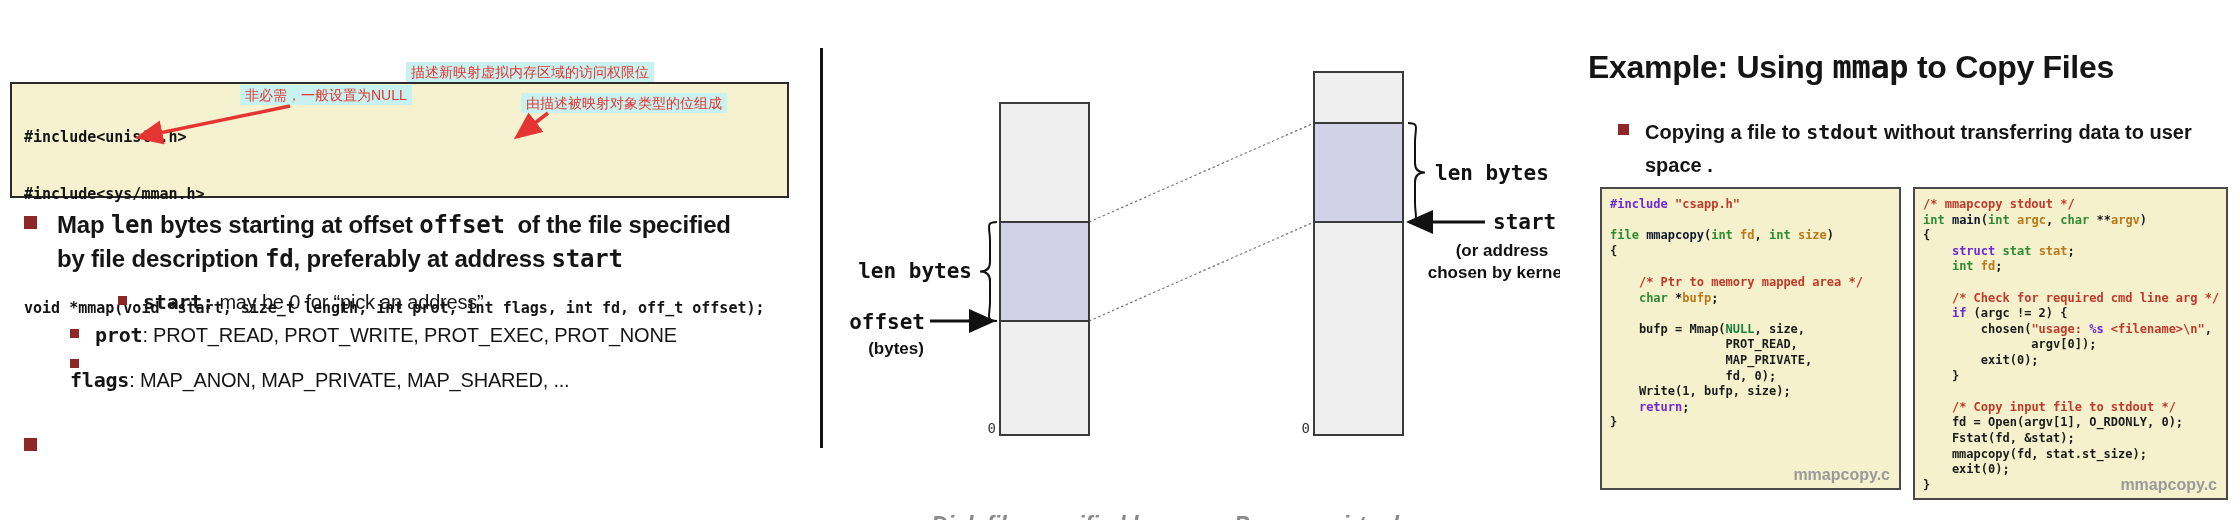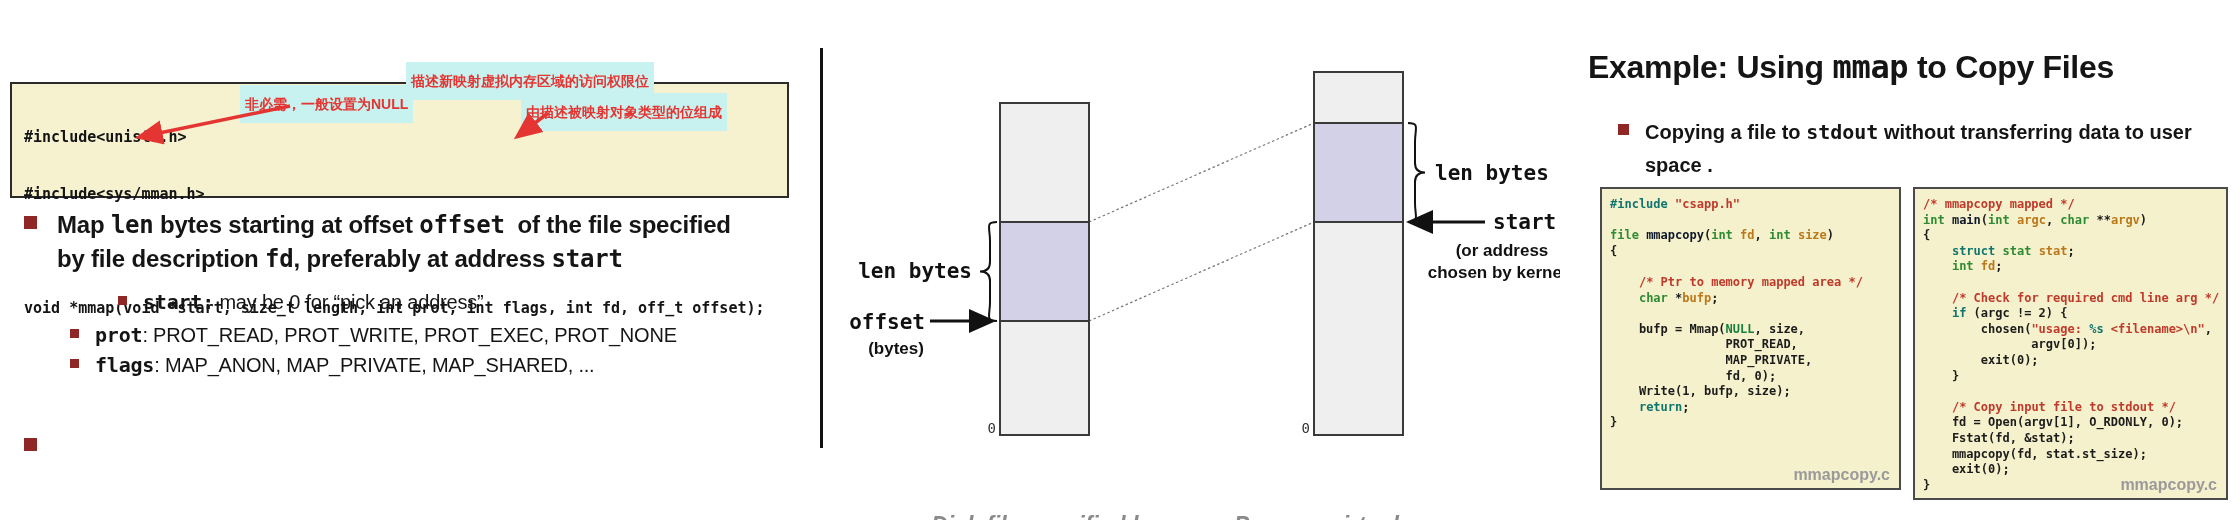--- a/index.html
+++ b/index.html
@@ -5,43 +5,43 @@
   html,body{margin:0;padding:0;background:#fff;}
   #slide{position:relative;width:2240px;height:520px;background:#fff;overflow:hidden;
          font-family:"Liberation Sans",sans-serif;color:#151515;}
   .abs{position:absolute;}
   
   #codebox{left:10px;top:82px;width:779px;height:116px;background:#f6f2cf;border:2px solid #2b2b2b;
            box-sizing:border-box;padding:6px 0 0 12px;
            font-family:"DejaVu Sans Mono",monospace;font-weight:700;font-size:15px;line-height:19px;color:#141414;white-space:pre;}
   .cb-line{min-height:19px;}
   .cb-indent{padding-left:140px;}
-  .annot{background:#c7f2ef;color:#e53532;font-weight:700;font-size:14px;line-height:18px;
-         padding:10px 5px;white-space:nowrap;text-align:center;}
+  .annot{background:#c7f2ef;color:#e53532;font-weight:400;font-size:14px;line-height:18px;
+         padding:1px 5px;white-space:nowrap;text-align:center;}
   .bullet-row{display:flex;align-items:flex-start;}
   .sq{background:#8f2727;flex:0 0 auto;}
   .sq-main{width:13px;height:13px;margin:8px 20px 0 0;}
   .sq-sub{width:9px;height:9px;margin:6px 16px 0 0;}
   .b-main{font-size:24px;font-weight:700;line-height:33px;letter-spacing:-0.2px;white-space:pre-wrap;}
   .b-sub{font-size:20px;font-weight:400;line-height:24px;letter-spacing:-0.2px;white-space:pre-wrap;}
   .c-m{font-family:"DejaVu Sans Mono",monospace;font-weight:700;}
   
   #divider{left:820px;top:48px;width:3px;height:400px;background:#111;}
   
   .caption{font-style:italic;font-weight:700;font-size:23px;line-height:31px;color:#8a8a8a;text-align:center;white-space:pre;}
   
   #p3-title{left:1588px;top:48px;font-size:32px;font-weight:700;letter-spacing:-0.3px;white-space:pre;}
   #p3-bullet-text{font-size:20px;font-weight:700;line-height:33px;white-space:pre-wrap;}
   .codeblock{background:#f5f1cd;border:2px solid #4a4a4a;box-sizing:border-box;
              font-family:"DejaVu Sans Mono",monospace;font-weight:700;font-size:12px;line-height:15.6px;color:#1b1b1b;
              padding:8px 6px 8px 8px;}
   .code-line{white-space:pre;min-height:15.6px;}
   .code-label{position:absolute;right:9px;bottom:5px;font-family:"Liberation Sans",sans-serif;
               font-weight:700;font-size:16px;color:#9a9a9a;}
-  .c-p{color:#0f766e}.c-r{color:#bf3a2b}.c-g{color:#2e8b33}.c-b{color:#0f172a}
+  .c-p{color:#6d28d9}.c-r{color:#bf3a2b}.c-g{color:#2e8b33}.c-b{color:#0f172a}
   .c-o{color:#bb7718}.c-t{color:#15803d}
   .c-zh{font-family:"Liberation Sans",sans-serif;}
   svg text{font-family:"DejaVu Sans Mono",monospace;}
   .svg-sans{font-family:"Liberation Sans",sans-serif !important;}
 </style>
 </head>
 <body>
 
 <div id="slide">
 
@@ -72,21 +72,21 @@
 by file description </span><span class="c-m">fd</span><span>, preferably at address </span><span class="c-m">start</span></span>
   </div>
   <div class="abs bullet-row" style="left:70px;top:290px;width:730px;margin-left:48px;">
     <span class="sq sq-sub"></span>
     <span class="b-sub"><span class="c-m">start:</span><span> may be 0 for “pick an address”</span></span>
   </div>
   <div class="abs bullet-row" style="left:70px;top:323px;width:730px;">
     <span class="sq sq-sub"></span>
     <span class="b-sub"><span class="c-m">prot</span><span>: PROT_READ, PROT_WRITE, PROT_EXEC, PROT_NONE</span></span>
   </div>
-  <div class="abs bullet-row" style="left:70px;top:353px;width:730px;">
+  <div class="abs bullet-row" style="left:70px;top:353px;width:730px;flex-direction:column;">
     <span class="sq sq-sub"></span>
     <span class="b-sub"><span class="c-m">flags</span><span>: MAP_ANON, MAP_PRIVATE, MAP_SHARED, ...</span></span>
   </div>
   <div class="abs bullet-row" style="left:24px;top:430px;width:790px;">
     <span class="sq sq-main"></span>
   </div>
 
   <div class="abs" id="divider"></div>
 
   <div class="abs" style="left:830px;top:40px;width:730px;height:480px;">
@@ -157,21 +157,21 @@
         <div class="code-line"><span>                fd, 0);</span></div>
         <div class="code-line"><span>    Write(1, bufp, size);</span></div>
         <div class="code-line"><span>    </span><span class="c-p">return</span><span>;</span></div>
         <div class="code-line"><span>}</span></div>
       </div>
     <span class="code-label">mmapcopy.c</span>
   </div>
 
   <div class="abs codeblock" style="left:1913px;top:187px;width:315px;height:313px;">
     <div>
-        <div class="code-line"><span class="c-r">/* mmapcopy mapped */</span></div>
+        <div class="code-line"><span class="c-r">/* mmapcopy stdout */</span></div>
         <div class="code-line"><span class="c-g">int</span><span> </span><span class="c-b">main</span><span>(</span><span class="c-g">int</span><span> </span><span class="c-o">argc</span><span>, </span><span class="c-g">char</span><span> **</span><span class="c-o">argv</span><span>)</span></div>
         <div class="code-line"><span>{</span></div>
         <div class="code-line"><span>    </span><span class="c-p">struct</span><span> </span><span class="c-g">stat</span><span> </span><span class="c-o">stat</span><span>;</span></div>
         <div class="code-line"><span>    </span><span class="c-g">int</span><span> </span><span class="c-o">fd</span><span>;</span></div>
         <div class="code-line">&nbsp;</div>
         <div class="code-line"><span>    </span><span class="c-r">/* Check for required cmd line arg */</span></div>
         <div class="code-line"><span>    </span><span class="c-p">if</span><span> (argc != 2) {</span></div>
         <div class="code-line"><span>        chosen(</span><span class="c-r">"usage: </span><span class="c-p">%s</span><span class="c-r"> &lt;filename&gt;\n"</span><span>,</span></div>
         <div class="code-line"><span>               argv[0]);</span></div>
         <div class="code-line"><span>        exit(0);</span></div>

